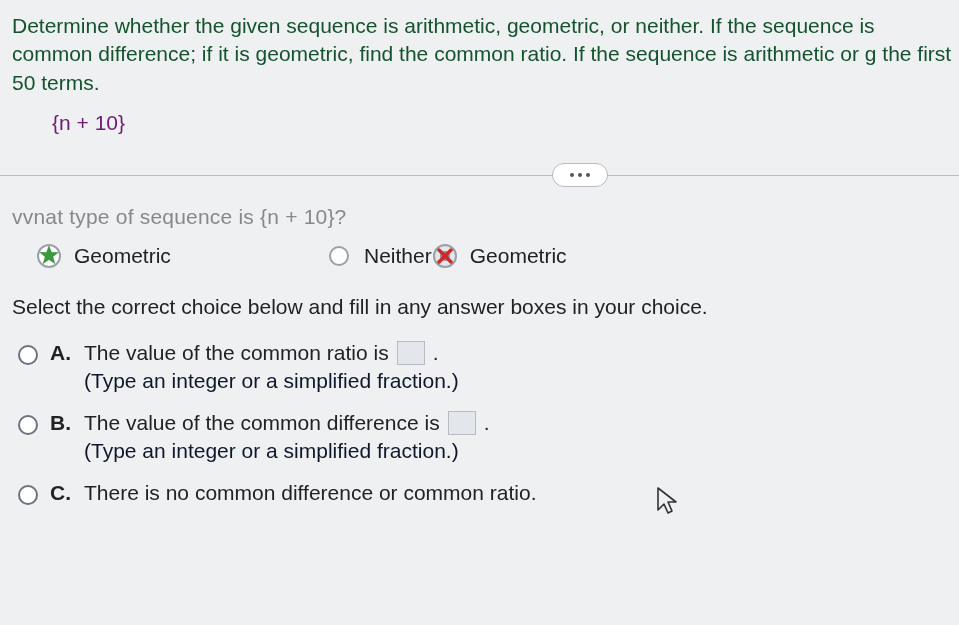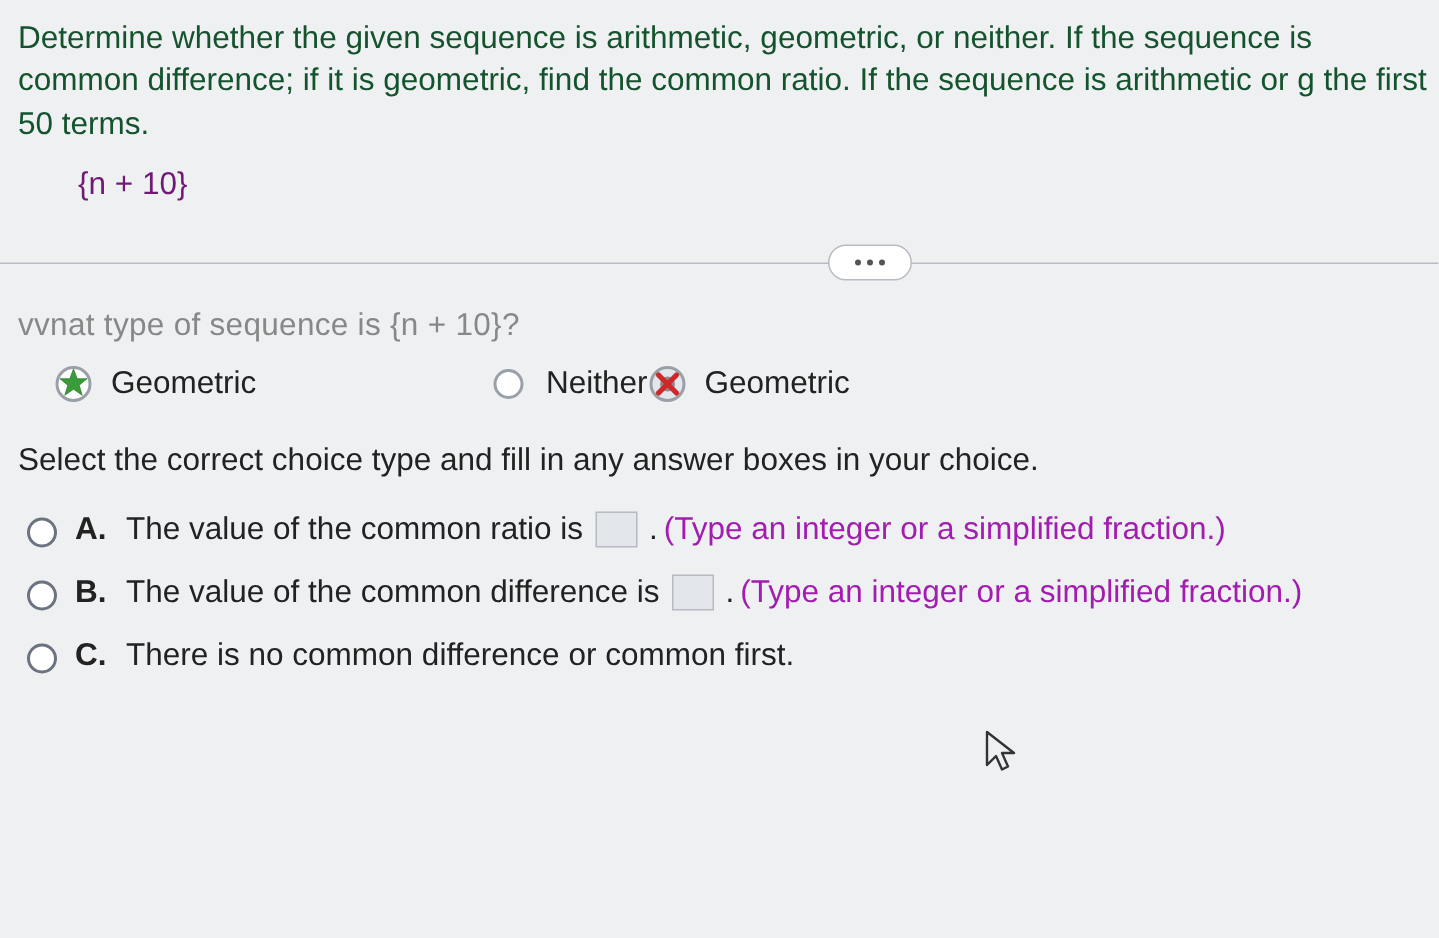--- a/index.html
+++ b/index.html
@@ -93,26 +93,26 @@
     }
     .choice .radio {
       width: 20px; height:20px; border:2px solid #6b7280; border-radius:50%; background:#fff; margin-top:4px; margin-right:12px; flex-shrink:0;
       cursor: pointer;
     }
     .choice .letter {
       font-weight: bold;
       margin-right: 10px;
       min-width: 24px;
     }
-    .choice .body { display:flex; flex-direction:row; gap:4px; }
+    .choice .body { display:flex; flex-direction:column; gap:4px; }
     .choice .line1 { display:flex; align-items:center; flex-wrap:wrap; gap:4px;}
     .answer-box {
       width: 28px; height: 24px; background:#e3e6ea; border:1px solid #b8bcc2; display:inline-block; margin: 0 4px;
     }
-    .hint { color:#a21caf; }
+    .hint { color:#0f172a; }
     .cursor-icon {
       position: absolute;
       left: 655px;
       top: 486px;
       pointer-events: none;
     }
   </style>
 </head>
 <body>
 
@@ -152,21 +152,21 @@
         <circle cx="13" cy="13" r="11" fill="#e3e6ea" stroke="#9aa0a8" stroke-width="2"></circle>
         <circle cx="13" cy="13" r="5" fill="#8a8f96"></circle>
         <line x1="7" y1="7" x2="19" y2="19" stroke="#d02828" stroke-width="3.5" stroke-linecap="round"></line>
         <line x1="19" y1="7" x2="7" y2="19" stroke="#d02828" stroke-width="3.5" stroke-linecap="round"></line>
       </svg>
     </span>
     <span>Geometric</span>
   </div>
 </div>
 
-<div class="instr">Select the correct choice type and fill in any answer boxes in your choice.</div>
+<div class="instr">Select the correct choice below and fill in any answer boxes in your choice.</div>
 
 <div class="choice">
   <span class="radio"></span>
   <span class="letter">A.</span>
   <div class="body">
     <div class="line1">
       <span>The value of the common ratio is</span>
       <span class="answer-box"></span>
       <span>.</span>
     </div>
@@ -185,20 +185,20 @@
     </div>
     <div class="hint">(Type an integer or a simplified fraction.)</div>
   </div>
 </div>
 
 <div class="choice">
   <span class="radio"></span>
   <span class="letter">C.</span>
   <div class="body">
     <div class="line1">
-      <span>There is no common difference or common first.</span>
+      <span>There is no common difference or common ratio.</span>
     </div>
   </div>
 </div>
 
 <svg class="cursor-icon" width="28" height="32" viewBox="0 0 28 32">
   <path d="M3 2 L3 24 L9 18 L13 27 L17 25 L13 16 L21 16 Z" fill="none" stroke="#333" stroke-width="1.6" stroke-linejoin="round"></path>
 </svg>
 
 </body></html>

